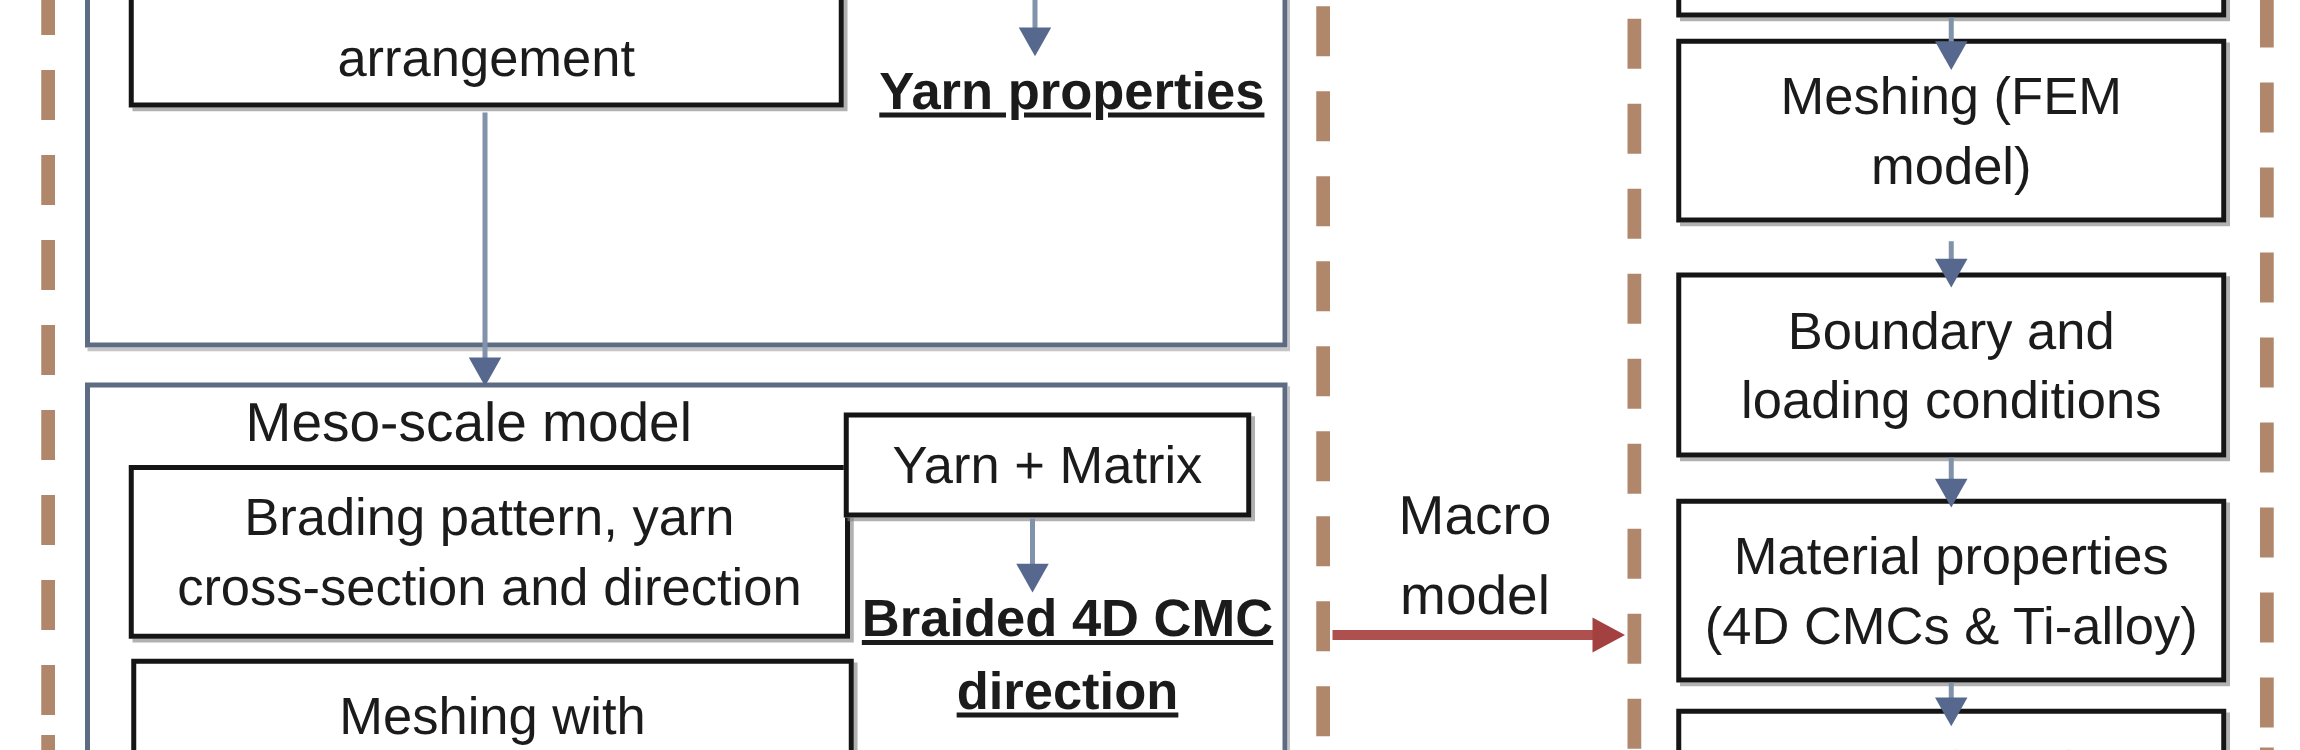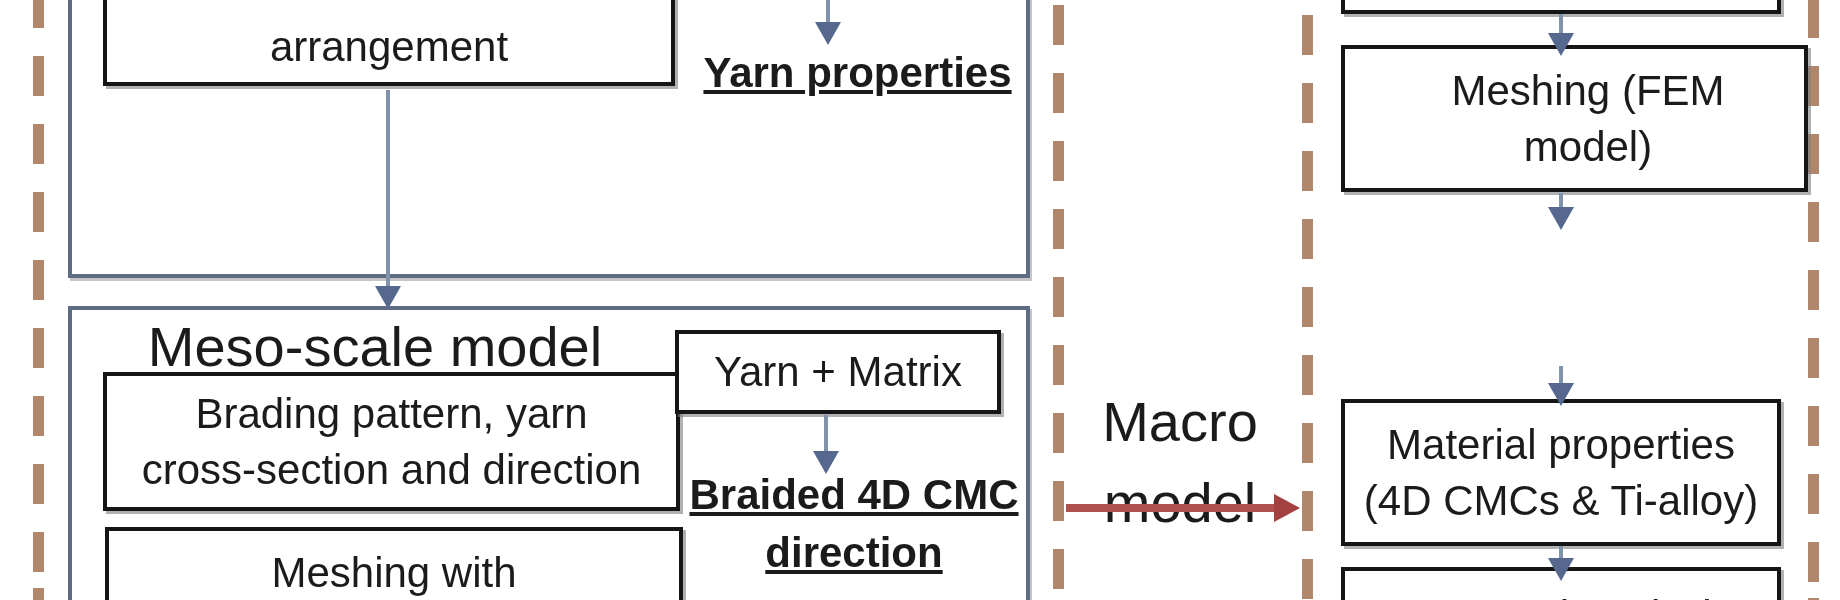--- a/index.html
+++ b/index.html
@@ -21,21 +21,21 @@
   .bbox{
     position:absolute;border:4px solid #151515;background:#ffffff;
     box-shadow:3px 3px 0 rgba(125,125,125,.6);
     display:flex;flex-direction:column;align-items:center;justify-content:center;
     text-align:center;font-size:42px;line-height:1.32;color:#1b1b1b;
   }
   .bbox.align-bottom{justify-content:flex-end;padding-bottom:8px;}
   .bbox.align-top{justify-content:flex-start;padding-top:14px;}
   .label{position:absolute;text-align:center;font-size:42px;line-height:1.38;color:#1b1b1b;}
   .label.bold{font-weight:bold;text-decoration:underline;}
-  .title{position:absolute;text-align:center;font-size:56px;color:#1b1b1b;}
+  .title{position:absolute;text-align:center;font-size:44px;color:#1b1b1b;}
   
   .arrow-v{position:absolute;z-index:5;}
   .arrow-v .stem{position:absolute;left:11px;top:0;width:4px;background:#8093ab;}
   .arrow-v .head{
     position:absolute;left:0;width:0;height:0;
     border-left:13px solid transparent;border-right:13px solid transparent;
     border-top:23px solid #56688e;
   }
   
   .arrow-h{position:absolute;z-index:5;}
@@ -115,30 +115,34 @@
     <div class="head" style="left:208px;"></div>
   </div>
 
   <div class="bbox" style="left:1341px;top:-40px;width:432px;height:46px;"></div>
 
   <div class="arrow-v" style="left:1548px;top:14px;">
     <div class="stem" style="height:21px;"></div>
     <div class="head" style="top:19px;"></div>
   </div>
 
-  <div class="bbox" style="left:1341px;top:45px;width:432px;height:139px;padding-left:27px;">
+  <div class="bbox" style="left:1341px;top:31px;width:432px;height:139px;">
     <span>Meshing (FEM</span>
     <span>model)</span>
   </div>
 
   <div class="arrow-v" style="left:1548px;top:193px;">
     <div class="stem" style="height:16px;"></div>
     <div class="head" style="top:14px;"></div>
   </div>
 
+  <div class="bbox" style="left:1341px;top:218px;width:432px;height:140px;">
+    <span>Boundary and</span>
+    <span>loading conditions</span>
+  </div>
 
   <div class="arrow-v" style="left:1548px;top:366px;">
     <div class="stem" style="height:19px;"></div>
     <div class="head" style="top:17px;"></div>
   </div>
 
   <div class="bbox" style="left:1341px;top:399px;width:432px;height:139px;text-align:right;">
     <span>Material properties</span>
     <span>(4D CMCs &amp; Ti-alloy)</span>
   </div>

